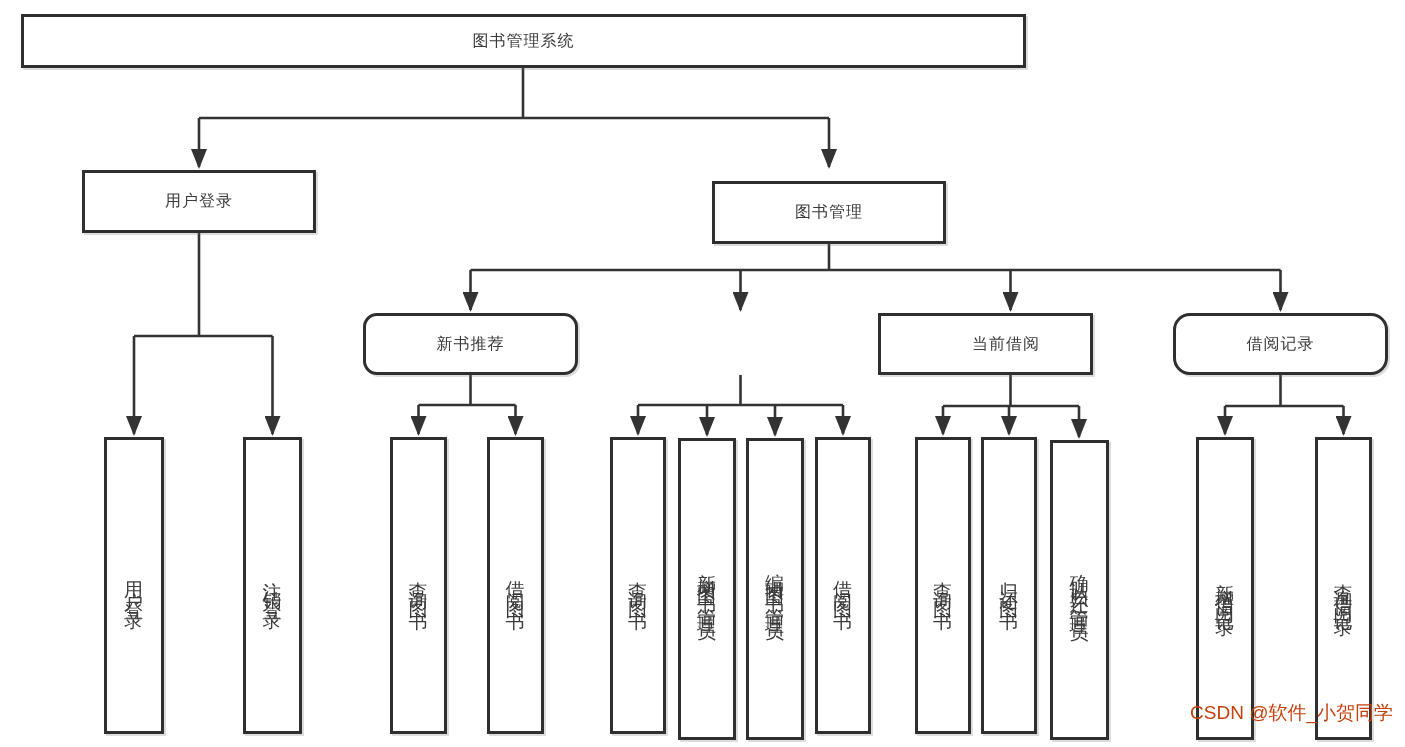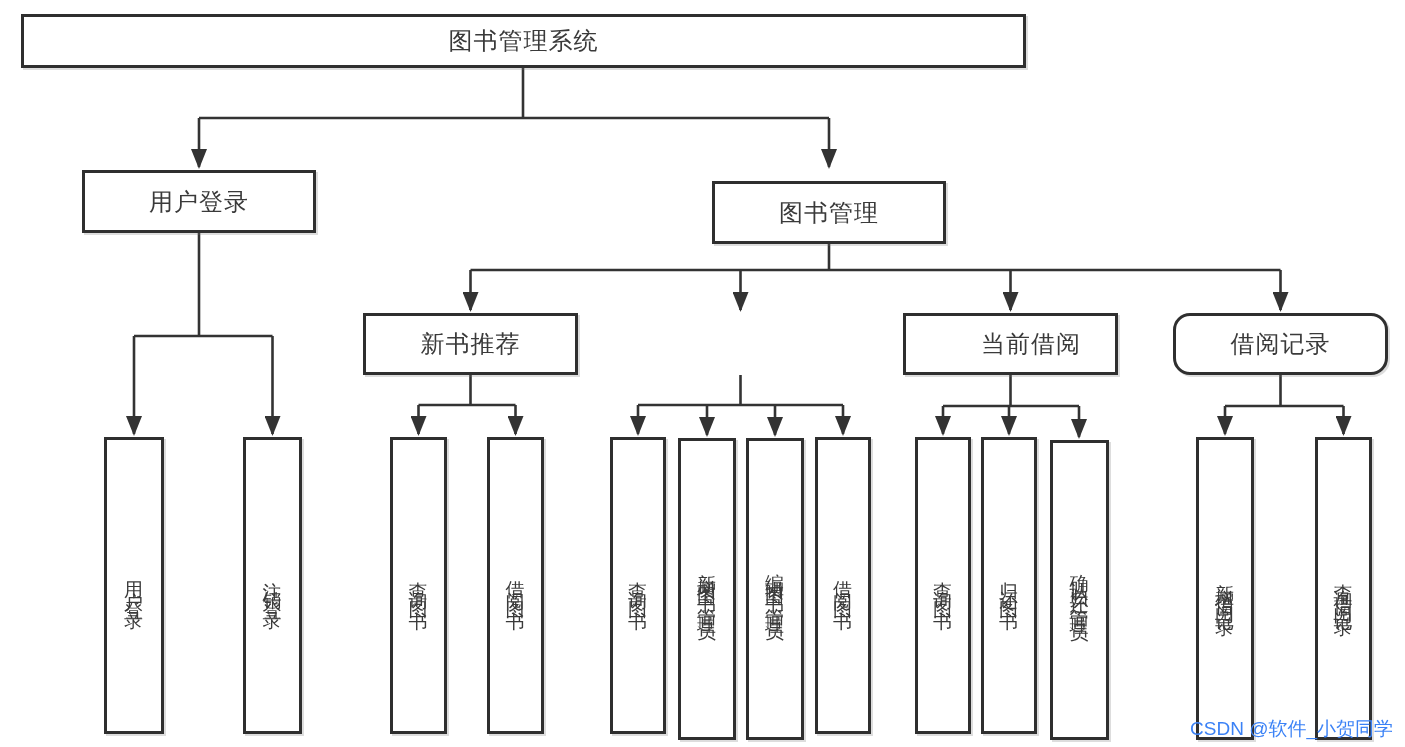--- a/index.html
+++ b/index.html
@@ -32,62 +32,62 @@
     background: #ffffff;
     border: 3px solid #2f2f2f;
     box-shadow: 2px 2px 0 rgba(120,120,120,0.25);
     display: flex;
     align-items: center;
     justify-content: center;
     z-index: 2;
     color: #3a3a3a;
   }
   .hlabel {
-    font-size: 24px;
+    font-size: 16px;
     letter-spacing: 1px;
     white-space: nowrap;
   }
   .vlabel {
     writing-mode: vertical-rl;
     text-orientation: mixed;
     font-size: 19px;
     letter-spacing: 10px;
     line-height: 1;
     white-space: nowrap;
   }
   .vlabel.tight {
     letter-spacing: 7px;
   }
   
   .n-root   { left: 21px;   top: 14px;  width: 1005px; height: 54px; }
   .n-login  { left: 82px;   top: 170px; width: 234px;  height: 63px; }
   .n-mgmt   { left: 712px;  top: 170px; width: 234px;  height: 63px; margin-top: 11px; }
-  .n-g0     { left: 363px;  top: 313px; width: 215px;  height: 62px; }
+  .n-g0     { left: 363px;  top: 313px; width: 215px;  height: 62px; border-radius: 14px; }
   .n-g1     { left: 633px;  top: 313px; width: 215px;  height: 62px; }
-  .n-g2     { left: 903px;  top: 313px; width: 215px;  height: 62px; padding-left: 41px; }
+  .n-g2     { left: 878px;  top: 313px; width: 215px;  height: 62px; padding-left: 41px; }
   .n-g3     { left: 1173px; top: 313px; width: 215px;  height: 62px; border-radius: 17px; }
   .l-b0-0   { left: 104px;  top: 437px; width: 60px;   height: 297px; }
   .l-b0-1   { left: 243px;  top: 437px; width: 59px;   height: 297px; }
   .l-g0-0   { left: 390px;  top: 437px; width: 57px;   height: 297px; }
   .l-g0-1   { left: 487px;  top: 437px; width: 57px;   height: 297px; }
   .l-g1-0   { left: 610px;  top: 437px; width: 56px;   height: 297px; }
   .l-g1-1   { left: 678px;  top: 438px; width: 58px;   height: 302px; }
   .l-g1-2   { left: 746px;  top: 438px; width: 58px;   height: 302px; }
   .l-g1-3   { left: 815px;  top: 437px; width: 56px;   height: 297px; }
   .l-g2-0   { left: 915px;  top: 437px; width: 56px;   height: 297px; }
   .l-g2-1   { left: 981px;  top: 437px; width: 56px;   height: 297px; }
   .l-g2-2   { left: 1050px; top: 440px; width: 59px;   height: 300px; }
   .l-g3-0   { left: 1196px; top: 437px; width: 58px;   height: 303px; }
   .l-g3-1   { left: 1315px; top: 437px; width: 57px;   height: 303px; }
   .watermark {
     position: absolute;
     right: 12px;
-    bottom: 5px;
+    bottom: 21px;
     font-size: 19px;
-    color: #3b82f6;
+    color: #c2410c;
     z-index: 3;
     white-space: nowrap;
   }
 </style>
 </head>
 <body>
 
 <div class="canvas">
 
   <svg class="wires" viewBox="0 0 1405 747" xmlns="http://www.w3.org/2000/svg">

